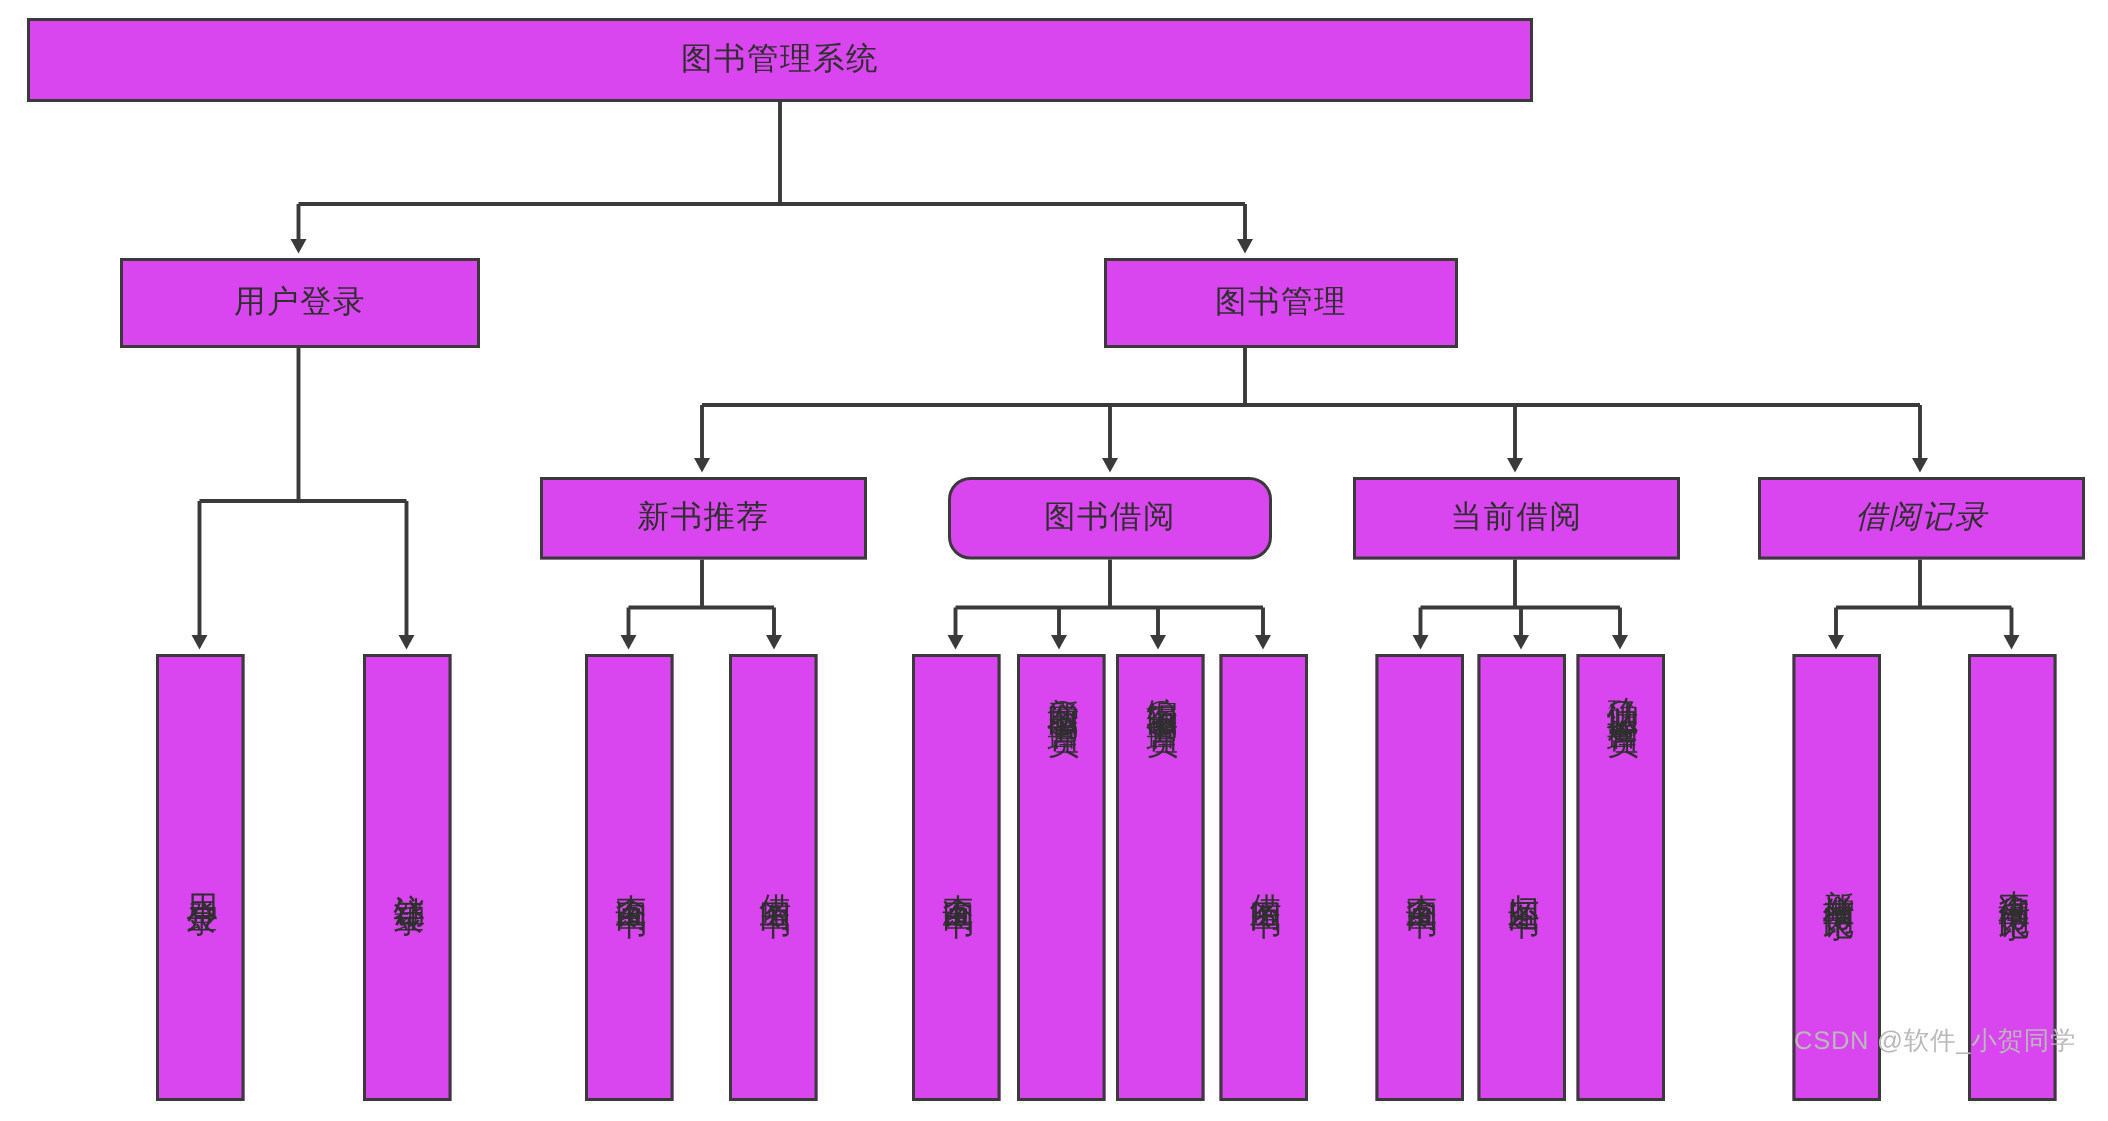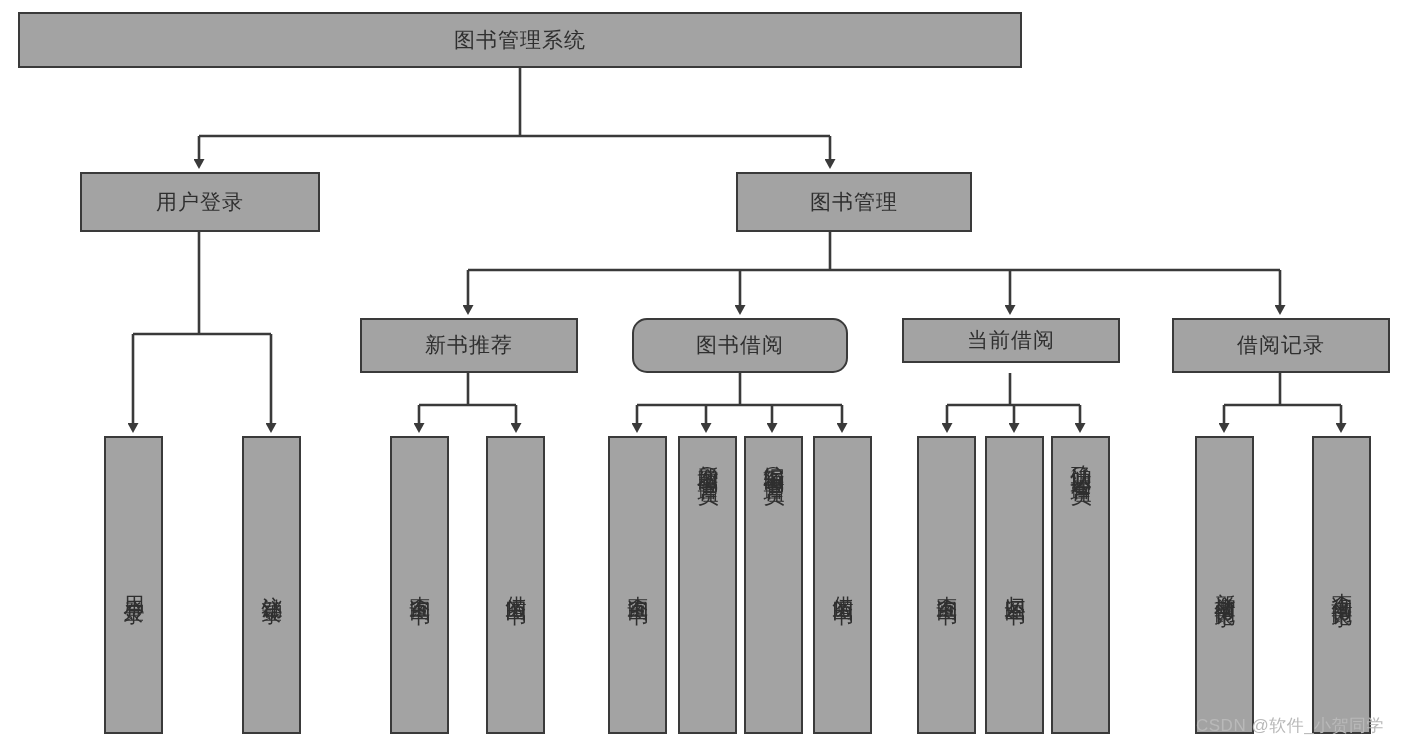--- a/index.html
+++ b/index.html
@@ -23,21 +23,21 @@
     position: absolute;
     left: 0;
     top: 0;
     width: 1405px;
     height: 747px;
     pointer-events: none;
   }
   .node {
     position: absolute;
     box-sizing: border-box;
-    background: #a3a3a3;
+    background: #d946ef;
     border: 2px solid #3a3a3a;
     display: flex;
     align-items: center;
     justify-content: center;
     z-index: 2;
   }
   .node-label {
     font-size: 21px;
     line-height: 1.18;
     color: #2f2f2f;
@@ -143,25 +143,25 @@
   </div>
 
   <div class="node" style="left:360px; top:318px; width:218px; height:55px;">
     <span class="node-label">新书推荐</span>
   </div>
 
   <div class="node" style="left:632px; top:318px; width:216px; height:55px;border-radius:15px;">
     <span class="node-label">图书借阅</span>
   </div>
 
-  <div class="node" style="left:902px; top:318px; width:218px; height:45px;">
+  <div class="node" style="left:902px; top:318px; width:218px; height:55px;">
     <span class="node-label">当前借阅</span>
   </div>
 
-  <div class="node" style="left:1172px; top:318px; width:218px; height:55px;">
+  <div class="node" style="left:1172px; top:318px; width:218px; height:55px;font-style:italic;">
     <span class="node-label">借阅记录</span>
   </div>
 
   <div class="node vert mid" style="left:104px; top:436px; width:59px; height:298px;">
     <span class="node-label">用户登录</span>
   </div>
 
   <div class="node vert mid" style="left:242px; top:436px; width:59px; height:298px;">
     <span class="node-label">注销登录</span>
   </div>
@@ -203,15 +203,15 @@
   </div>
 
   <div class="node vert mid" style="left:1195px; top:436px; width:59px; height:298px;">
     <span class="node-label">新增借阅记录</span>
   </div>
 
   <div class="node vert mid" style="left:1312px; top:436px; width:59px; height:298px;">
     <span class="node-label">查询借阅记录</span>
   </div>
 
-  <div class="watermark" style="left:1196px; top:714px;">CSDN @软件_小贺同学</div>
+  <div class="watermark" style="left:1196px; top:682px;">CSDN @软件_小贺同学</div>
 
 </div>
 
 </body></html>

